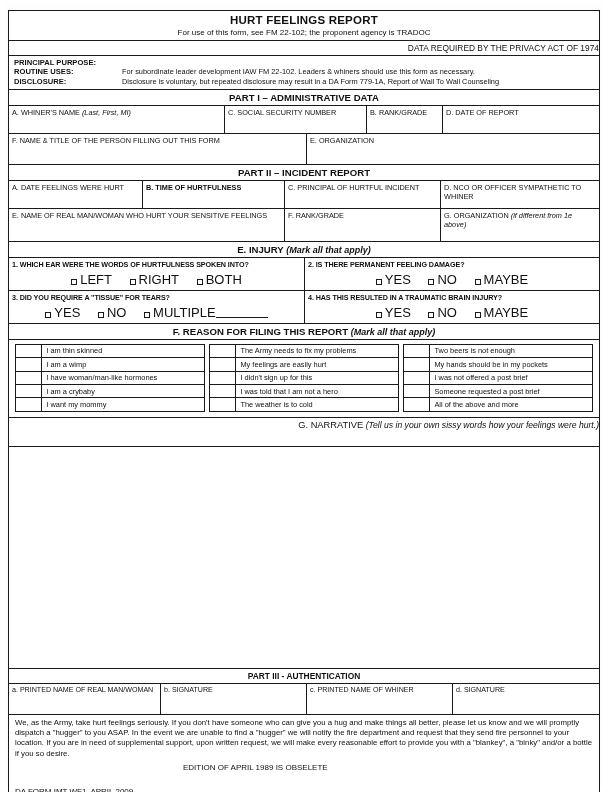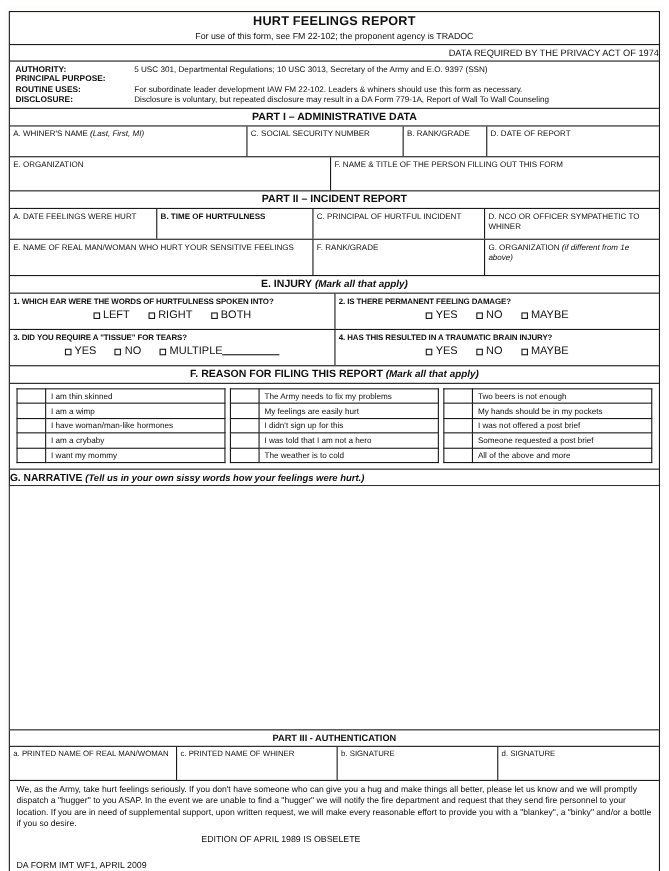--- a/index.html
+++ b/index.html
@@ -93,43 +93,43 @@
   .p2r1 .c3 { width: 156px; flex: 0 0 156px; height: 27px; }
   .p2r1 .c4 { flex: 1; height: 27px; }
   .p2r2 .c1 { width: 276px; flex: 0 0 276px; height: 32px; }
   .p2r2 .c2 { width: 156px; flex: 0 0 156px; height: 32px; }
   .p2r2 .c3 { flex: 1; height: 32px; }
 
   
   .injr .cL { width: 296px; flex: 0 0 296px; height: 32px; }
   .injr .cR { flex: 1; height: 32px; }
   .q { font-size: 7.2px; font-weight: bold; letter-spacing: -.1px; }
-  .opts { margin-top: 3px; text-align: center; font-size: 10px; }
+  .opts { margin-top: 3px; text-align: center; font-size: 13px; }
   .cb {
     display: inline-block;
     width: 6px; height: 6px;
     border: 1.2px solid #1a1a1a;
     margin-right: 3px;
     vertical-align: -1px;
   }
   .optgrp { margin: 0 7px; white-space: nowrap; display: inline-block;}
   .uline { display:inline-block; width:52px; border-bottom:1.1px solid #1a1a1a; height:8px; vertical-align:-1px;}
 
   
   .reason-wrap { padding: 4px 6px 5px 6px; border-bottom: 1.6px solid #1a1a1a;}
   .rtable { width: 100%; border-collapse: collapse; }
   .rtable td { border: 1.1px solid #1a1a1a; height: 13.4px; font-size: 7.4px; padding: 0 0 0 4px; }
   .rtable td.box { width: 26px; padding: 0; }
   .rtable td.lbl { width: 160px; }
   .rtable td.spacer { border: none; width: 5px; }
 
   
   .narr-head {
-    text-align: left; font-weight: bold; font-size: 9.3px;
-    padding: 2px 0 2px 0;
+    text-align: right; font-weight: normal; font-size: 9.3px;
+    padding: 2px 0 16px 0;
     border-bottom: 1.2px solid #1a1a1a;
   }
   .narr-head .ital { font-style: italic; font-size: 8.6px; }
   .narr-body { height: 222px; border-bottom: 1.6px solid #1a1a1a; background:#fff;}
 
   
   .p3band {
     text-align: center; font-weight: bold; font-size: 8.4px;
     padding: 2px 0 2px 0; border-bottom: 1.1px solid #1a1a1a;
   }
@@ -168,24 +168,20 @@
 <div class="form">
 
   <div class="hdrband">
     <div class="title">HURT FEELINGS REPORT</div>
     <div class="subtitle">For use of this form, see FM 22-102; the proponent agency is TRADOC</div>
   </div>
 
   <div class="privacy-title">DATA REQUIRED BY THE PRIVACY ACT OF 1974</div>
   <div class="privacy-body">
     <div class="pr-row">
-      <div class="pr-label">AUTHORITY:</div>
-      <div class="pr-text">5 USC 301, Departmental Regulations; 10 USC 3013, Secretary of the Army and E.O. 9397 (SSN)</div>
-    </div>
-    <div class="pr-row">
       <div class="pr-label">PRINCIPAL PURPOSE:</div>
     </div>
     <div class="pr-row">
       <div class="pr-label">ROUTINE USES:</div>
       <div class="pr-text">For subordinate leader development IAW FM 22-102. Leaders &amp; whiners should use this form as necessary.</div>
     </div>
     <div class="pr-row">
       <div class="pr-label">DISCLOSURE:</div>
       <div class="pr-text">Disclosure is voluntary, but repeated disclosure may result in a DA Form 779-1A, Report of Wall To Wall Counseling</div>
     </div>
@@ -201,25 +197,25 @@
       <span>C. SOCIAL SECURITY NUMBER</span>
     </div>
     <div class="cell c2">
       <span>B. RANK/GRADE</span>
     </div>
     <div class="cell c4">
       <span>D. DATE OF REPORT</span>
     </div>
   </div>
   <div class="row p1r2">
+    <div class="cell c2">
+      <span>F. NAME &amp; TITLE OF THE PERSON FILLING OUT THIS FORM</span>
+    </div>
     <div class="cell c1">
       <span>E. ORGANIZATION</span>
-    </div>
-    <div class="cell c2">
-      <span>F. NAME &amp; TITLE OF THE PERSON FILLING OUT THIS FORM</span>
     </div>
   </div>
 
   <div class="partband">PART II – INCIDENT REPORT</div>
   <div class="row p2r1 rowline">
     <div class="cell c1">
       <span>A. DATE FEELINGS WERE HURT</span>
     </div>
     <div class="cell c2">
       <span>B. TIME OF HURTFULNESS</span>
@@ -350,25 +346,25 @@
     <span>G. NARRATIVE</span>
     <span class="ital">(Tell us in your own sissy words how your feelings were hurt.)</span>
   </div>
   <div class="narr-body"></div>
 
   <div class="p3band">PART III - AUTHENTICATION</div>
   <div class="row p3r">
     <div class="cell c1">
       <span>a. PRINTED NAME OF REAL MAN/WOMAN</span>
     </div>
+    <div class="cell c2">
+      <span>b. SIGNATURE</span>
+    </div>
     <div class="cell c3">
       <span>c. PRINTED NAME OF WHINER</span>
-    </div>
-    <div class="cell c2">
-      <span>b. SIGNATURE</span>
     </div>
     <div class="cell c4">
       <span>d. SIGNATURE</span>
     </div>
   </div>
 
   <div class="closing">We, as the Army, take hurt feelings seriously.  If you don't have someone who can give you a hug and make things all better, please let us know and we will promptly dispatch a "hugger" to you ASAP.  In the event we are unable to find a "hugger" we will notify the fire department and request that they send fire personnel to your location.  If you are in need of supplemental support, upon written request, we will make every reasonable effort to provide you with a "blankey", a "binky" and/or a bottle if you so desire.</div>
 
   <div class="footer">
     <div class="fnum">DA FORM IMT WF1, APRIL 2009</div>

